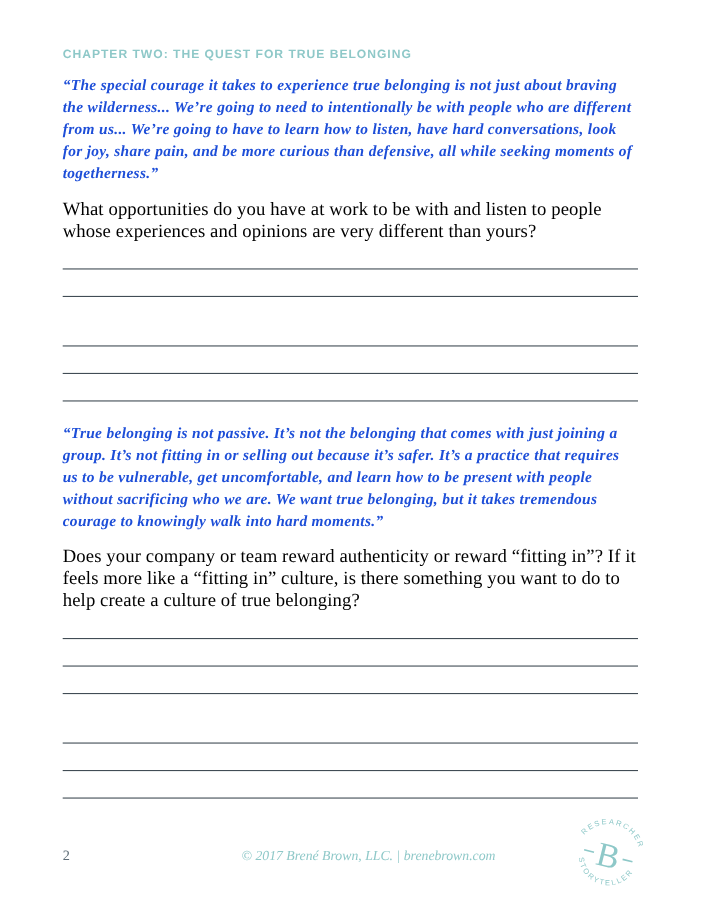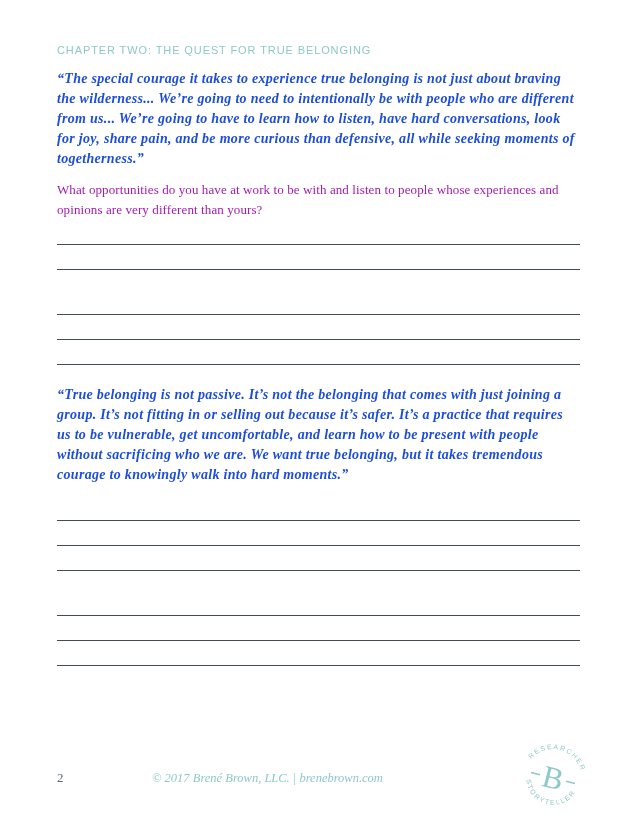--- a/index.html
+++ b/index.html
@@ -10,59 +10,60 @@
     height: 826px;
     margin: 0 auto;
     background: #ffffff;
     font-family: "Liberation Serif", serif;
     overflow: hidden;
   }
   .content { padding: 44px 58px 0 57px; }
   .chapter-header {
     font-family: "Liberation Sans", sans-serif;
     font-size: 11px;
-    font-weight: 400;
+    font-weight: 700;
     letter-spacing: 0.9px;
     color: #8ec8c8;
     margin: 0 0 13px 0;
   }
   .quote {
     font-weight: 700;
     font-style: italic;
     font-size: 14px;
     line-height: 20px;
     letter-spacing: 0.3px;
     color: #1d4ed8;
     margin: 0 0 11px 0;
   }
   .question {
-    font-size: 13px;
+    font-size: 17px;
     line-height: 20px;
     letter-spacing: 0.1px;
-    color: #a21caf;
+    color: #000000;
     margin: 0;
   }
   .rules { margin: 0 0 20px 0; }
   .rule { height: 25px; border-bottom: 1px solid #414c55; }
   .footer {
     position: absolute;
     left: 57px;
     right: 50px;
     bottom: 12px;
     height: 72px;
     display: flex;
     align-items: center;
   }
   .page-number {
     width: 40px;
     font-size: 13px;
     color: #5c6b75;
   }
   .copyright {
     flex: 1;
+    text-align: center;
     font-style: italic;
     font-size: 12.5px;
     color: #8ec8c8;
     padding-left: 55px;
   }
   .logo {
     width: 70px;
     height: 70px;
     flex: 0 0 auto;
     transform: rotate(14deg);
@@ -98,20 +99,21 @@
     </div>
 
     <div class="rules">
       <div class="rule"></div>
       <div class="rule"></div>
       <div class="rule"></div>
     </div>
 
     <p class="quote">“True belonging is not passive. It’s not the belonging that comes with just joining a group. It’s not fitting in or selling out because it’s safer. It’s a practice that requires us to be vulnerable, get uncomfortable, and learn how to be present with people without sacrificing who we are. We want true belonging, but it takes tremendous courage to knowingly walk into hard moments.”</p>
 
+    <p class="question">Does your company or team reward authenticity or reward “fitting in”?  If it feels more like a “fitting in” culture, is there something you want to do to help create a culture of true belonging?</p>
     <div class="rules">
       <div class="rule"></div>
       <div class="rule"></div>
       <div class="rule"></div>
     </div>
 
     <div class="rules">
       <div class="rule"></div>
       <div class="rule"></div>
       <div class="rule"></div>

